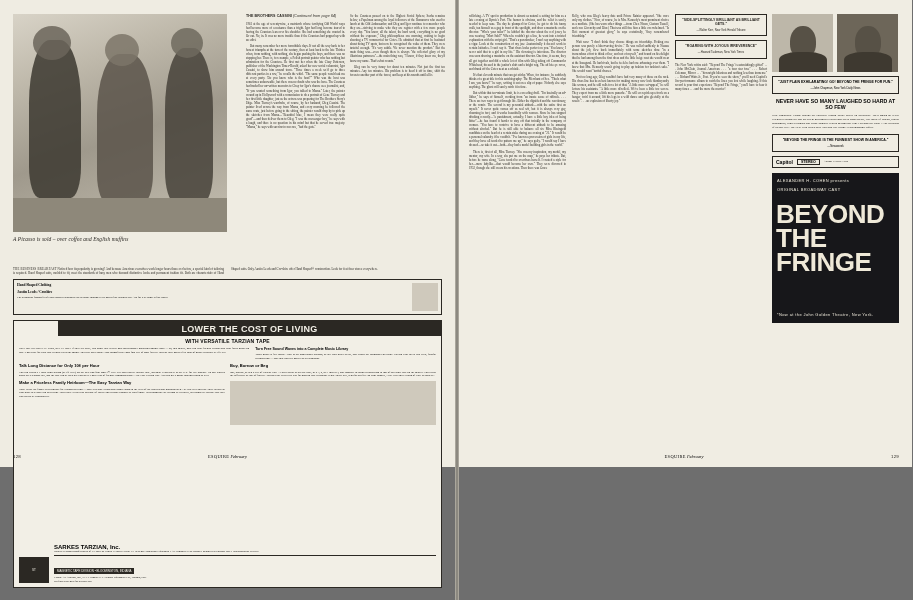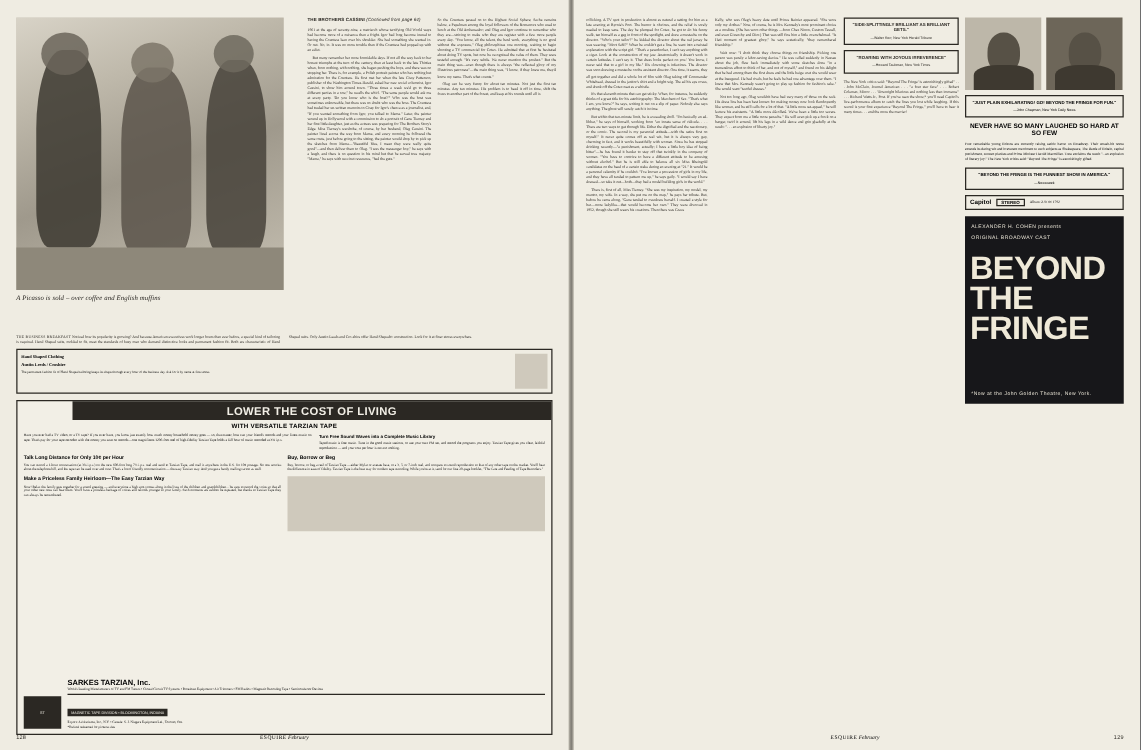--- a/index.html
+++ b/index.html
@@ -10,21 +10,21 @@
     overflow:hidden;
   }
   .spread{
     position:relative;
     width:913px;height:600px;
     display:flex;
     background:#6e6e6e;
   }
   .page{
     position:relative;
-    width:456px;height:600px;
+    width:456px;height:467px;
     background:#efece2;
     box-sizing:border-box;
     padding:14px 13px 22px 13px;
   }
   .page.left{border-right:1px solid #bdbab0;}
   .page.right{background:#f0ede3;}
 
   .gutter{
     position:absolute;left:455px;top:0;width:4px;height:600px;
     background:linear-gradient(to right,#b9b5aa,#7d7a72,#b9b5aa);

